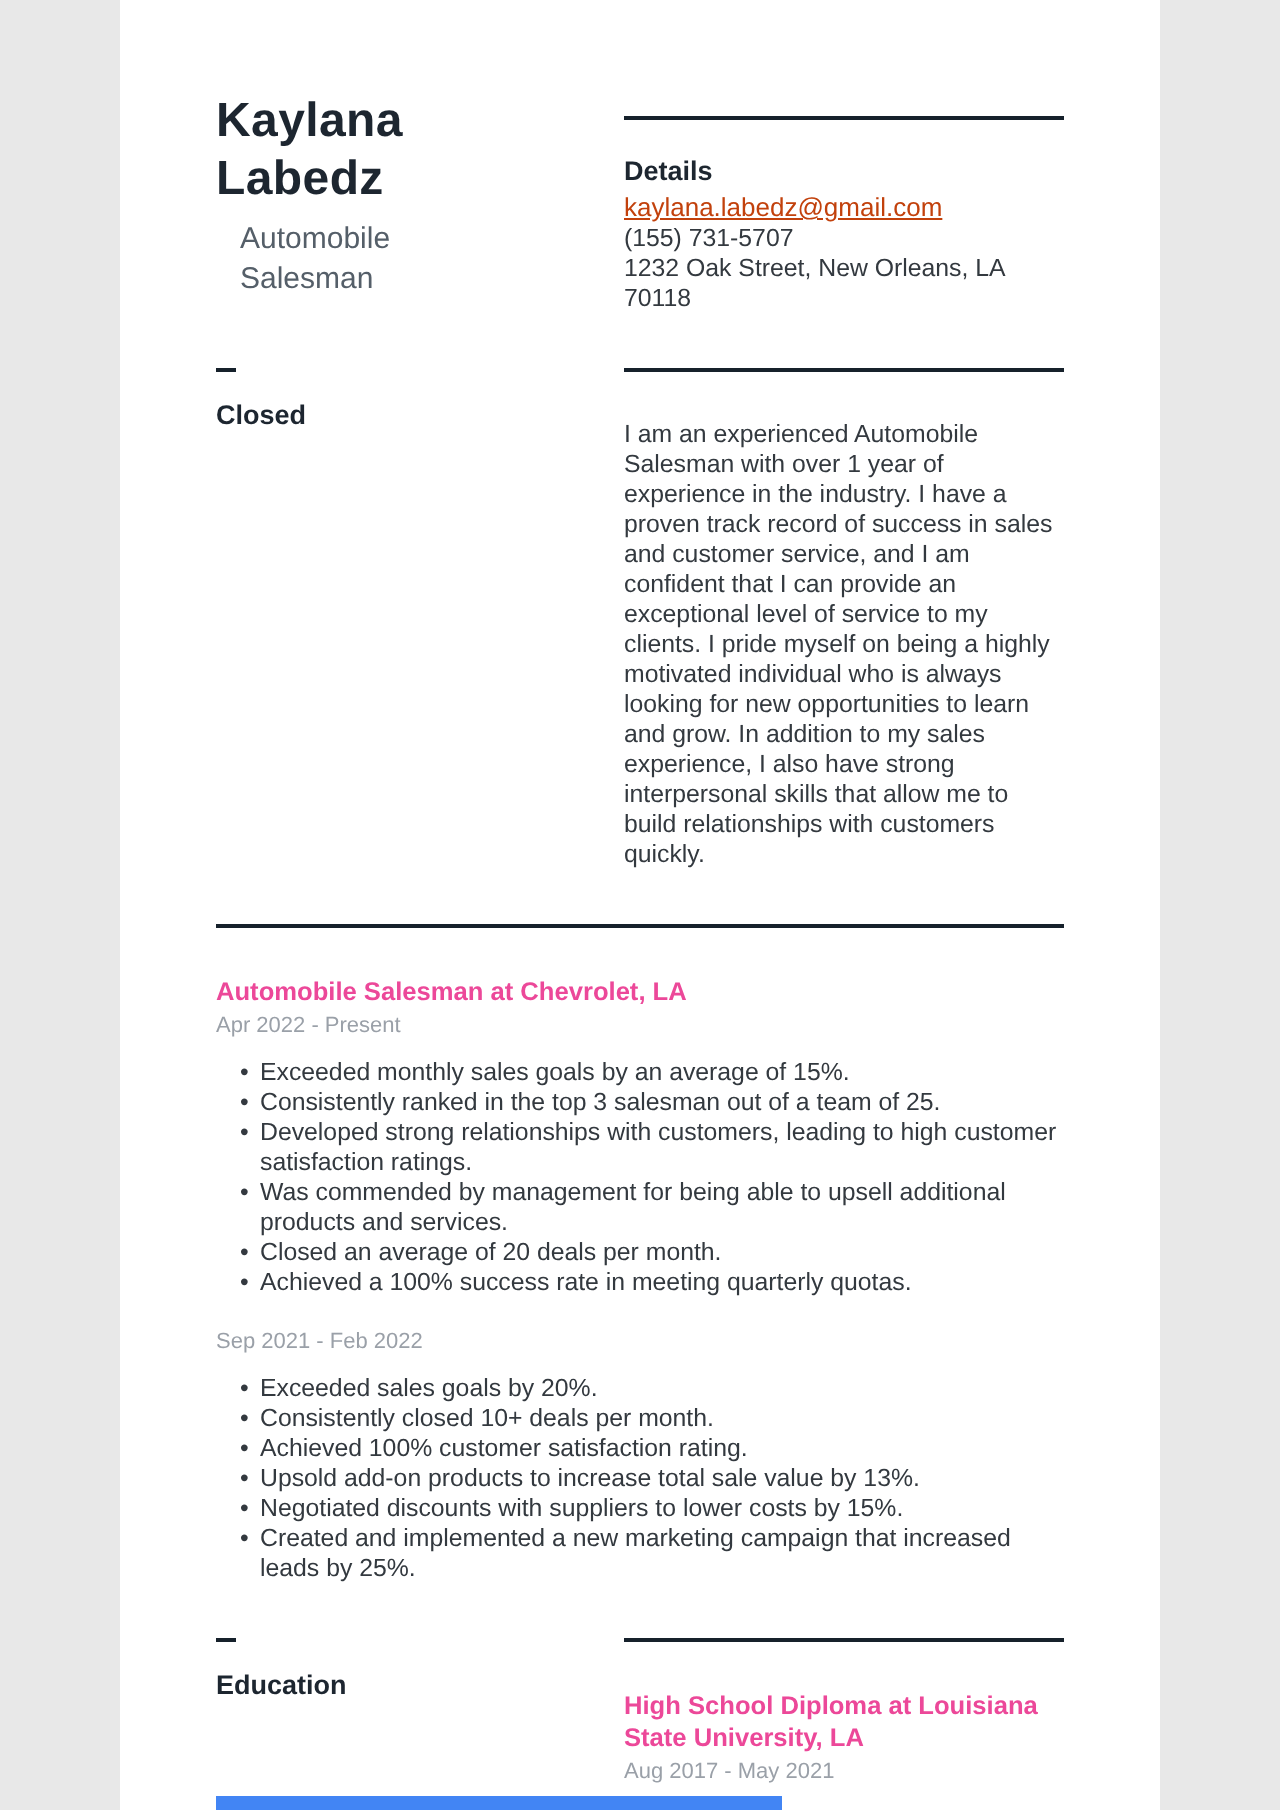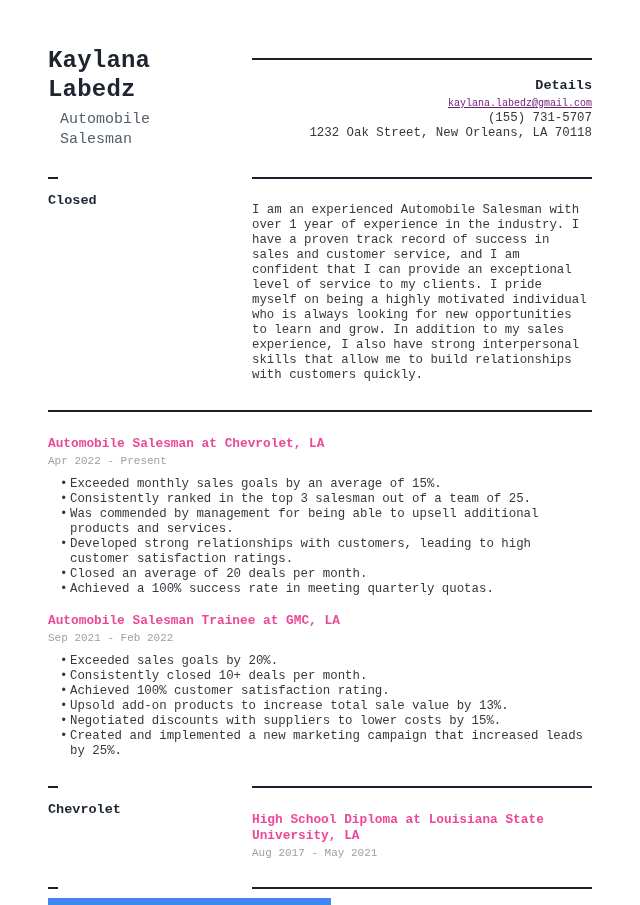--- a/index.html
+++ b/index.html
@@ -1,22 +1,22 @@
 <!DOCTYPE html>
 <html><head>
 <meta charset="utf-8">
 <style>
   html, body { margin: 0; padding: 0; background: #e8e8e8; }
   .page {
     position: relative;
-    width: 640px;
+    width: 520px;
     height: 905px;
     margin: 0 auto;
     background: #ffffff;
-    font-family: Liberation Mono, monospace;
+    font-family: Liberation Sans, sans-serif;
     color: #33393f;
     overflow: hidden;
     box-sizing: border-box;
     padding-top: 46px;
   }
   .row {
     display: flex;
     padding: 0 48px;
     margin-bottom: 27px;
   }
@@ -24,21 +24,21 @@
     width: 204px;
     flex-shrink: 0;
     box-sizing: border-box;
   }
   .right-col {
     flex: 1;
     border-top: 2px solid #16212b;
     padding-top: 24px;
     min-width: 0;
   }
-  .right-col.no-rule { border-top: none; padding-top: 12px; text-align: right; }
+  .right-col.no-rule { border-top: none; padding-top: 12px; }
 
   
   h1.name {
     margin: 0;
     max-width: 170px;
     font-size: 24px;
     line-height: 29px;
     font-weight: 700;
     color: #1d2630;
     letter-spacing: 0.2px;
@@ -108,23 +108,23 @@
   ul.bullets li::before {
     content: "\2022";
     position: absolute;
     left: -10px;
     color: #33393f;
   }
   .entry + .entry { margin-top: 16px; }
   .edu-desc { margin-top: 9px; }
 
   a.link {
-    color: #701a75;
+    color: #c2410c;
     text-decoration: underline;
-    font-size: 10px;
+    font-size: 13px;
     line-height: 15px;
     cursor: pointer;
   }
 
   .footer-bar {
     position: absolute;
     left: 48px;
     bottom: 0;
     width: 283px;
     height: 7px;
@@ -163,47 +163,46 @@
 
   <div class="row">
     <div class="right-col">
 
       <div class="entry">
         <h3 class="entry-title">Automobile Salesman at Chevrolet, LA</h3>
         <p class="entry-dates">Apr 2022 - Present</p>
         <ul class="bullets">
           <li>Exceeded monthly sales goals by an average of 15%.</li>
           <li>Consistently ranked in the top 3 salesman out of a team of 25.</li>
+          <li>Developed strong relationships with customers, leading to high customer satisfaction ratings.</li>
           <li>Was commended by management for being able to upsell additional products and services.</li>
-          <li>Developed strong relationships with customers, leading to high customer satisfaction ratings.</li>
           <li>Closed an average of 20 deals per month.</li>
           <li>Achieved a 100% success rate in meeting quarterly quotas.</li>
         </ul>
       </div>
 
       <div class="entry">
-        <h3 class="entry-title">Automobile Salesman Trainee at GMC, LA</h3>
         <p class="entry-dates">Sep 2021 - Feb 2022</p>
         <ul class="bullets">
           <li>Exceeded sales goals by 20%.</li>
           <li>Consistently closed 10+ deals per month.</li>
           <li>Achieved 100% customer satisfaction rating.</li>
           <li>Upsold add-on products to increase total sale value by 13%.</li>
           <li>Negotiated discounts with suppliers to lower costs by 15%.</li>
           <li>Created and implemented a new marketing campaign that increased leads by 25%.</li>
         </ul>
       </div>
 
     </div>
   </div>
 
   <div class="row">
     <div class="left-col">
       <div class="dash"></div>
-      <h2 class="section-heading">Chevrolet</h2>
+      <h2 class="section-heading">Education</h2>
     </div>
     <div class="right-col">
       <div class="entry">
         <h3 class="entry-title">High School Diploma at Louisiana State University, LA</h3>
         <p class="entry-dates">Aug 2017 - May 2021</p>
       </div>
     </div>
   </div>
 
   <div class="row">

